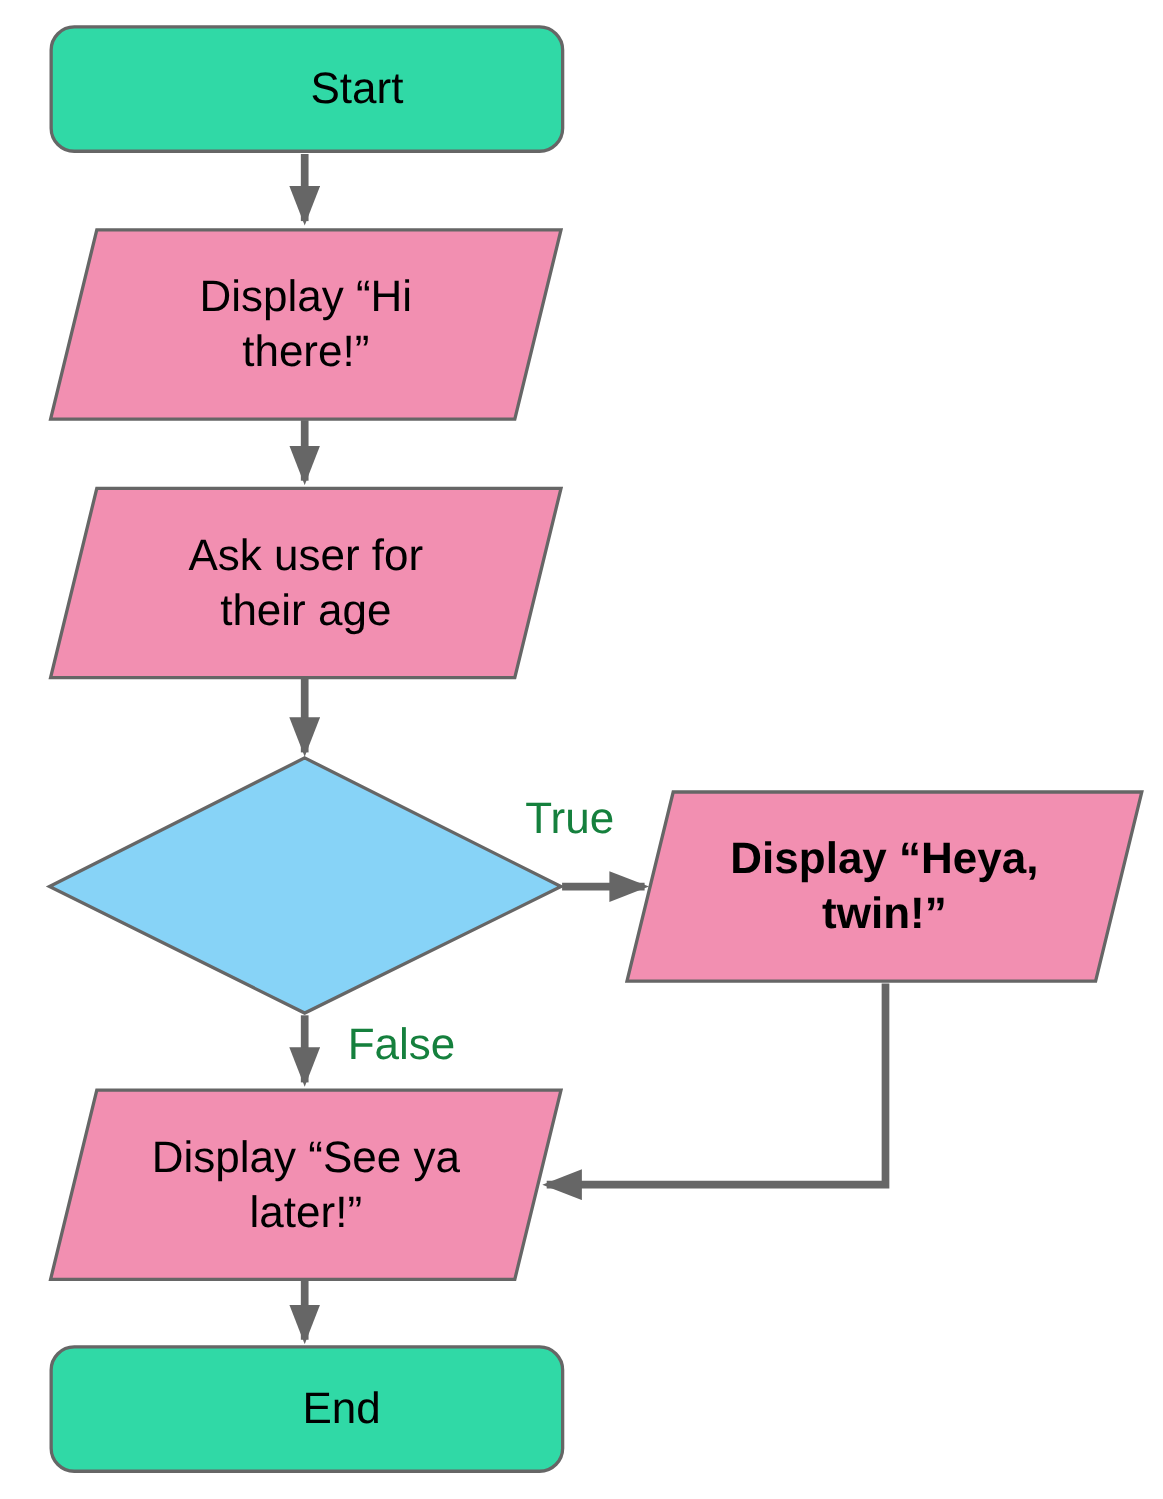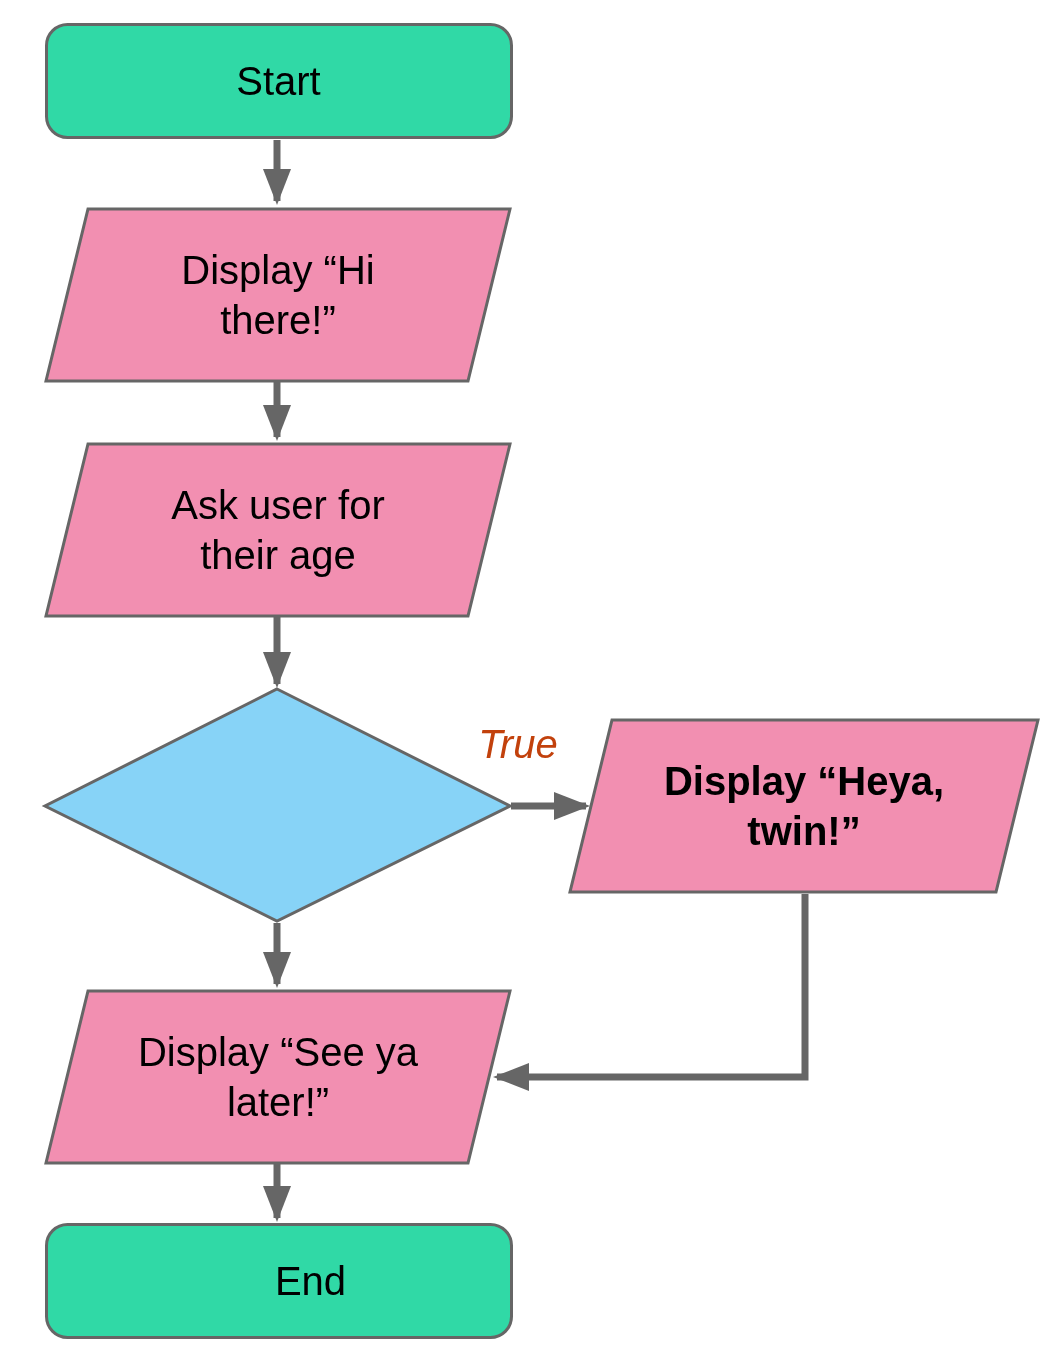--- a/index.html
+++ b/index.html
@@ -26,22 +26,21 @@
     white-space: pre-line;
   }
   .edge-label {
     position: absolute;
     display: flex;
     align-items: center;
     justify-content: center;
     text-align: left;
     font-size: 40px;
     line-height: 50px;
-    color: #c2410c;
-    font-style: italic;
+    color: #15803d;
   }
 </style>
 </head>
 <body>
 
 <div class="canvas">
 
   <svg width="1057" height="1363" viewBox="0 0 1057 1363">
     <defs>
       <marker id="arrowhead" markerUnits="userSpaceOnUse" markerWidth="36" markerHeight="28" refX="32" refY="14" orient="auto">
@@ -65,33 +64,34 @@
 
     <polygon class="shape" points="277,689 510,806 277,921 45,806" fill="#87d3f7"></polygon>
 
     <polygon class="shape" points="612,720 1038,720 996,892 570,892" fill="#f28fb1"></polygon>
 
     <polygon class="shape" points="88,991 510,991 468,1163 46,1163" fill="#f28fb1"></polygon>
 
     <rect class="shape" x="46.5" y="1224.5" width="465" height="113" rx="21" ry="21" fill="#30d9a6"></rect>
   </svg>
 
-  <div class="label" style="left:45px; top:23px; width:467px; height:115px;">Start</div>
+  <div class="label" style="left:45px; top:23px; width:467px; height:115px;padding-left:46px;">Start</div>
 
   <div class="label" style="left:46px; top:444px; width:464px; height:172px;">Ask user for
 their age</div>
 
   <div class="label" style="left:46px; top:209px; width:464px; height:172px;">Display “Hi
 there!”</div>
 
 
   <div class="label" style="left:570px; top:720px; width:468px; height:172px;font-weight:bold;">Display “Heya,
 twin!”</div>
 
   <div class="label" style="left:46px; top:991px; width:464px; height:172px;">Display “See ya
 later!”</div>
 
   <div class="label" style="left:45px; top:1224px; width:467px; height:114px;padding-left:32px;">End</div>
 
   <div class="edge-label" style="left:458px; top:719px; width:120px; height:50px;">True</div>
 
+  <div class="edge-label" style="left:305px; top:925px; width:120px; height:50px;">False</div>
 
 </div>
 
 </body></html>

